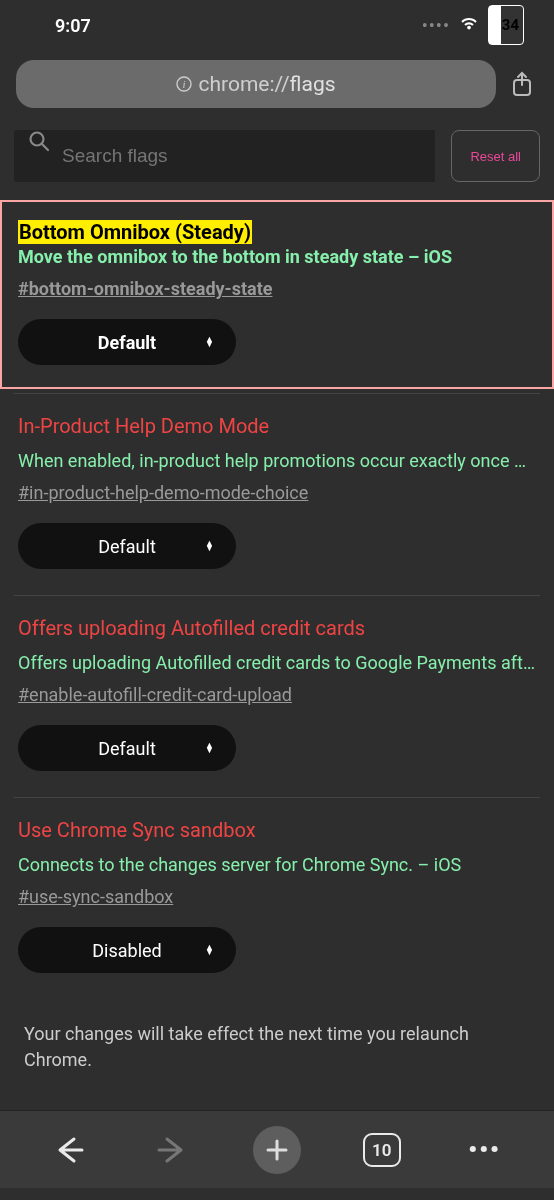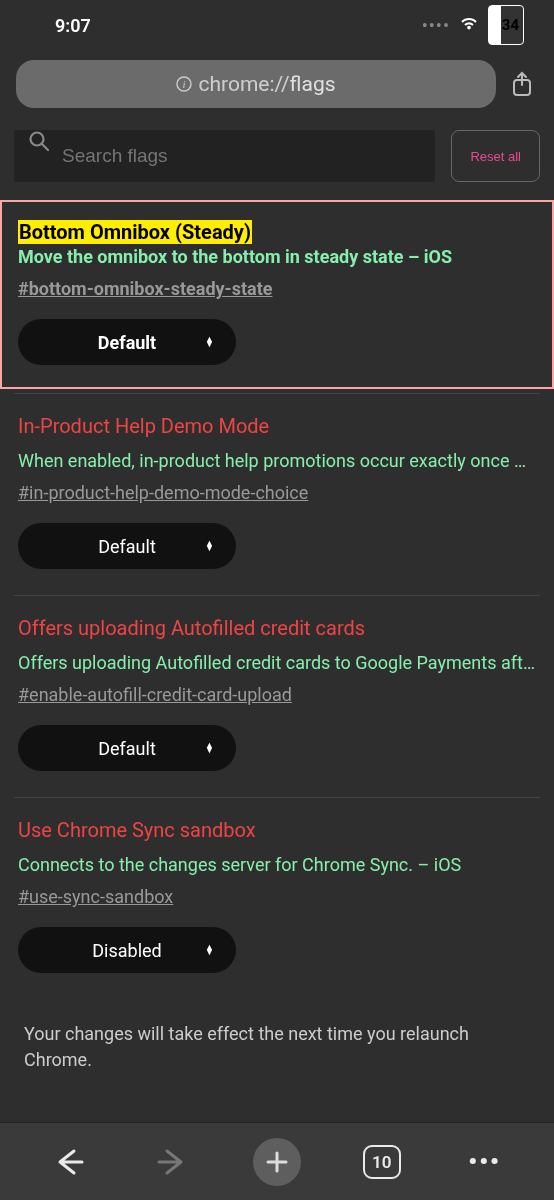--- a/index.html
+++ b/index.html
@@ -127,21 +127,21 @@
   }
   .divider { height:1px; background:#444; margin: 4px 0;}
   .relaunch-note {
     font-size: 18px;
     color: #ccc;
     padding: 26px 10px;
     line-height: 1.45;
   }
   .bottom-nav {
     position: absolute;
-    bottom: 0; left:0; right:0;
+    bottom: 12px; left:0; right:0;
     height: 78px;
     background: #3a3a3a;
     border-top: 1px solid #222;
     display: flex;
     align-items: center;
     justify-content: space-around;
     padding: 0 18px;
   }
   .nav-btn { color:#eaeaea; display:flex; align-items:center; justify-content:center; width:44px; height:44px;}
   .nav-btn.dim { color:#777; }

